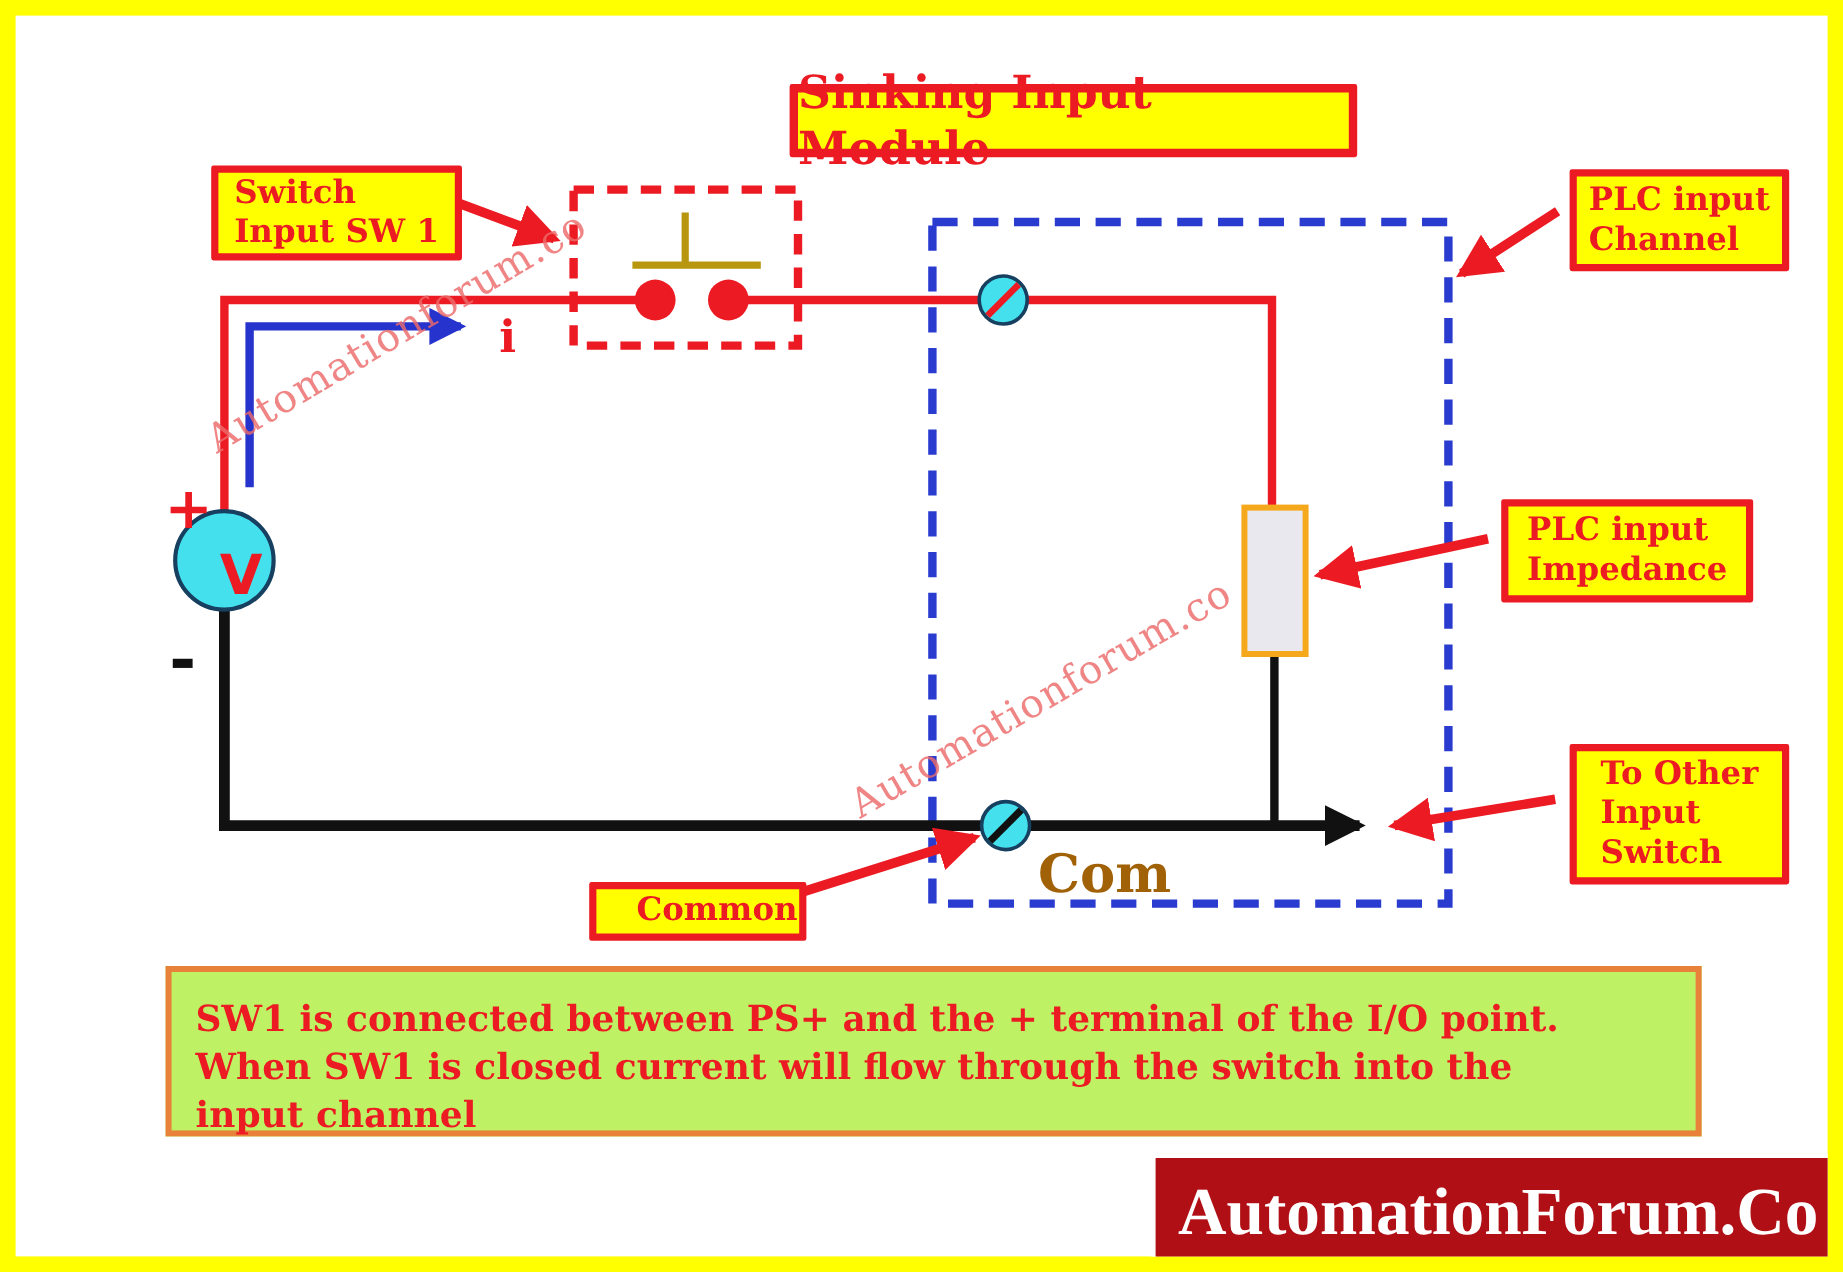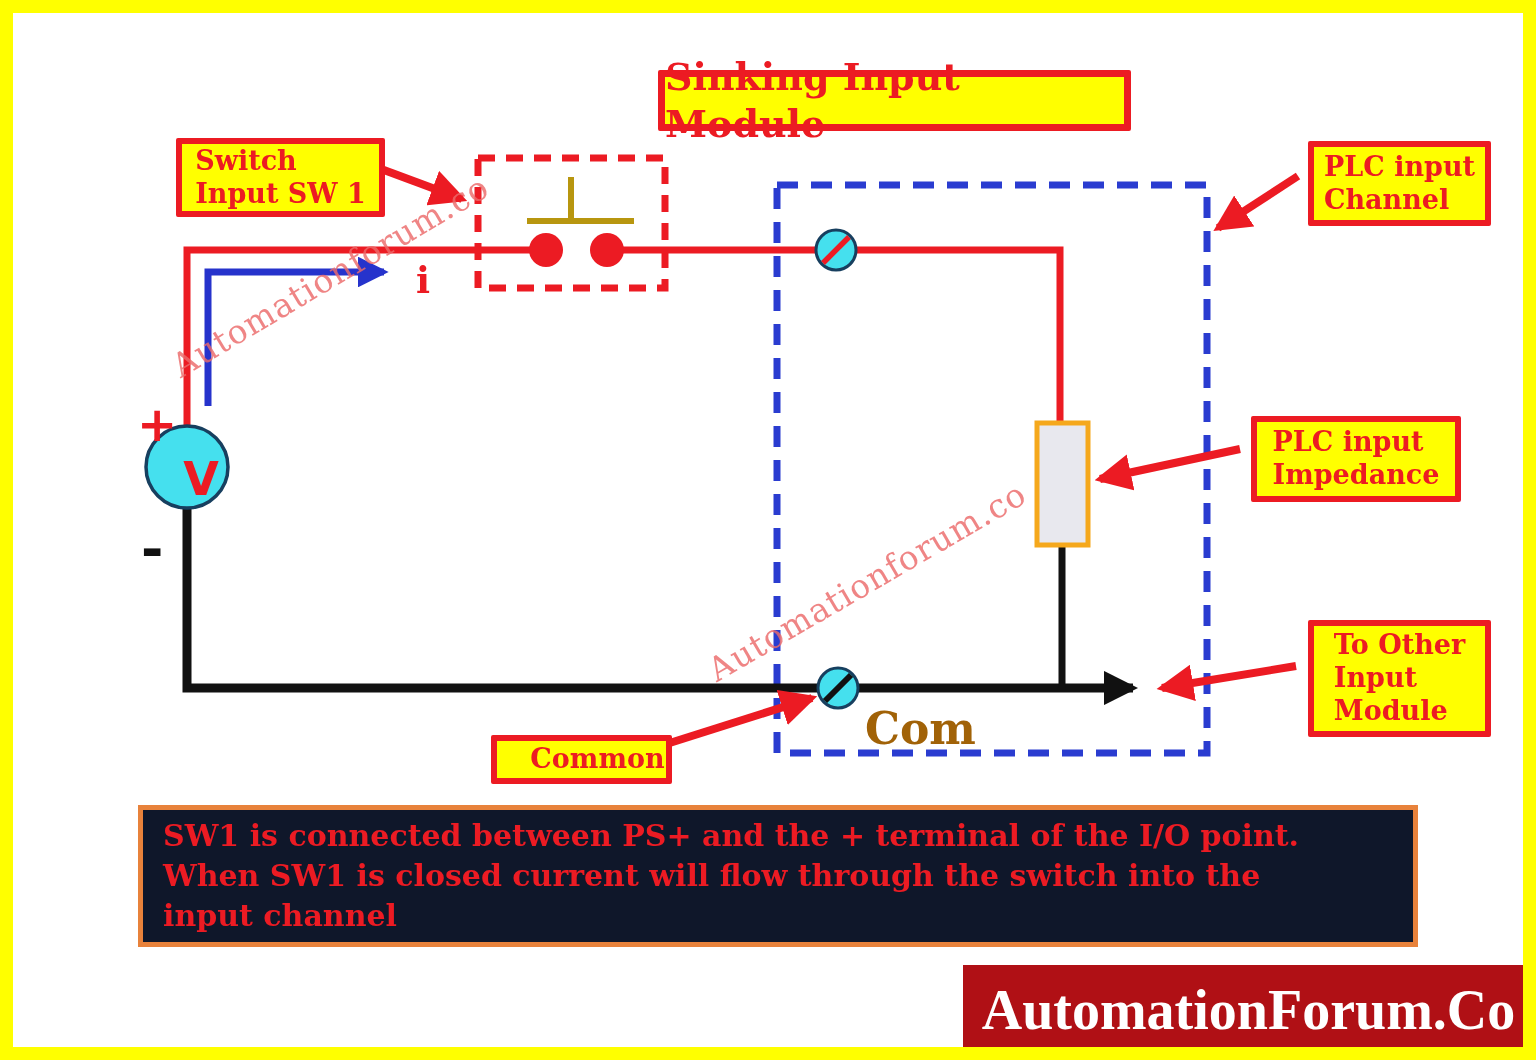--- a/index.html
+++ b/index.html
@@ -22,23 +22,23 @@
     white-space:pre;z-index:2;
   }
   #title-box{left:645px;top:57px;width:473px;height:61px;font-size:38px;border-width:7px;}
   #switch-label{left:163px;top:125px;width:209px;height:79px;font-size:27px;}
   #plc-channel-label{left:1295px;top:128px;width:183px;height:85px;font-size:27px;}
   #impedance-label{left:1238px;top:403px;width:210px;height:86px;font-size:27px;}
   #to-other-label{left:1295px;top:607px;width:183px;height:117px;font-size:27px;}
   #common-label{left:478px;top:722px;width:181px;height:49px;font-size:27px;padding-left:32px;}
   #description-box{
     position:absolute;left:125px;top:792px;width:1280px;height:142px;
-    background:#0f172a;border:5px solid #E8823B;box-sizing:border-box;
+    background:#bef264;border:5px solid #E8823B;box-sizing:border-box;
     color:#EC1B23;font-size:30px;font-weight:bold;line-height:1.34;
-    padding:6px 20px;white-space:pre-line;z-index:5;
+    padding:20px 20px;white-space:pre-line;z-index:5;
   }
   #logo-box{
     position:absolute;left:950px;top:952px;width:571px;height:90px;
     background:#B01015;box-shadow:0 0 0 4px #ffffff;
     display:flex;align-items:center;justify-content:center;
     color:#ffffff;font-family:"Liberation Serif",serif;font-weight:bold;
     font-size:56px;z-index:7;white-space:pre;
   }
   #v-label{left:162px;top:438px;width:52px;height:56px;display:flex;align-items:center;justify-content:center;
     color:#EC1B23;font-size:46px;font-family:"DejaVu Sans",sans-serif;}
@@ -106,21 +106,21 @@
 
   <div class="label-box" id="title-box">Sinking Input Module</div>
   <div class="label-box" id="switch-label">Switch
 Input SW 1</div>
   <div class="label-box" id="plc-channel-label">PLC input
 Channel</div>
   <div class="label-box" id="impedance-label">PLC input
 Impedance</div>
   <div class="label-box" id="to-other-label">To Other
 Input
-Module</div>
+Switch</div>
   <div class="label-box" id="common-label">Common</div>
 
   <div class="freetext" id="v-label">V</div>
   <div class="freetext" id="plus-sign">+</div>
   <div class="freetext" id="minus-sign">-</div>
   <div class="freetext" id="current-label">i</div>
   <div class="freetext" id="com-label">Com</div>
 
   <div id="description-box">SW1 is connected between PS+ and the + terminal of the I/O point.
 When SW1 is closed current will flow through the switch into the

